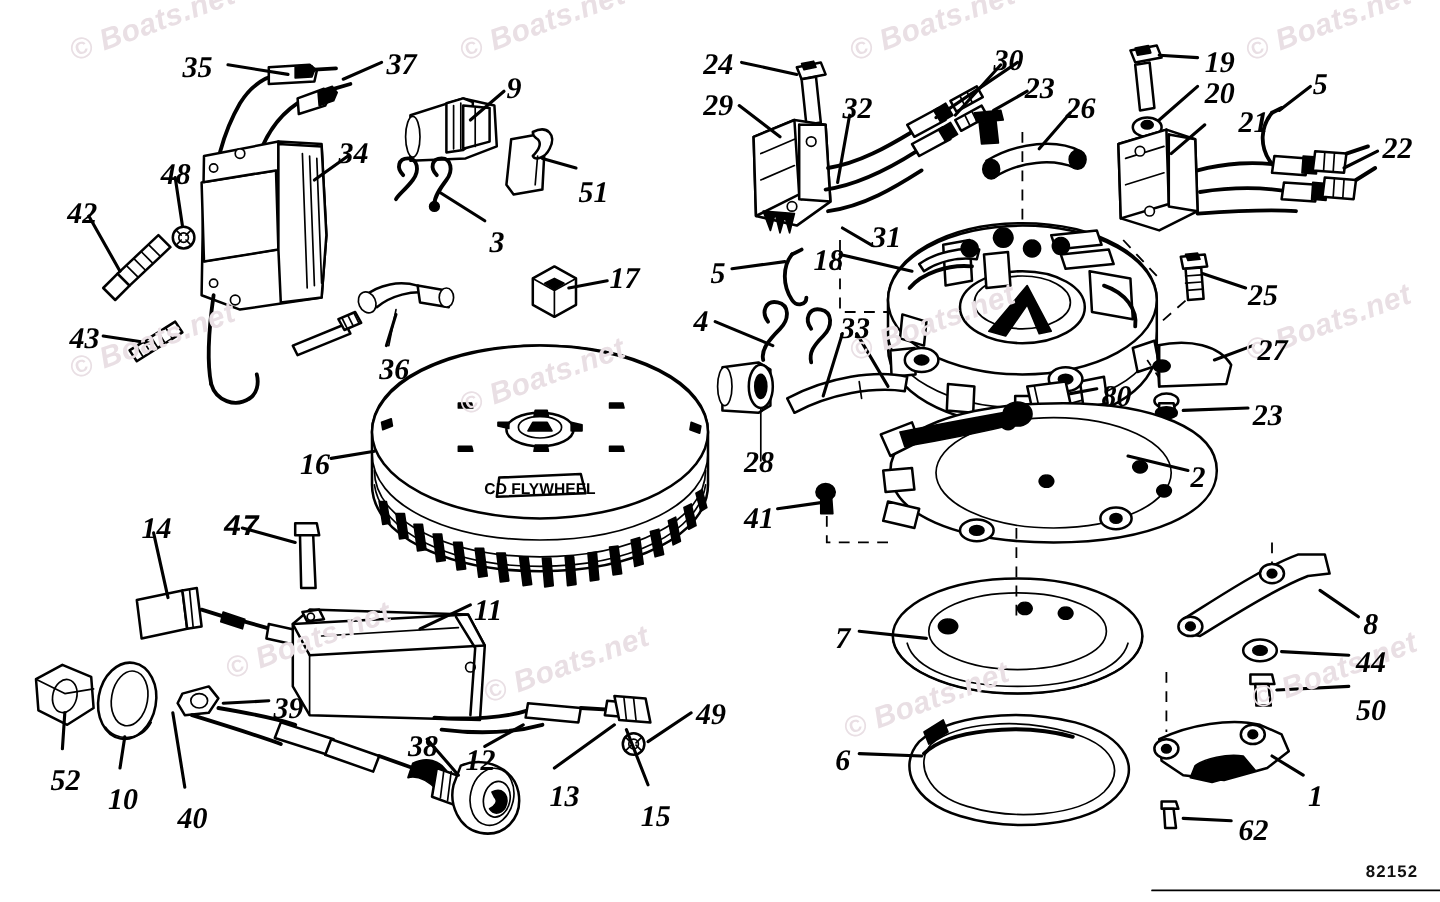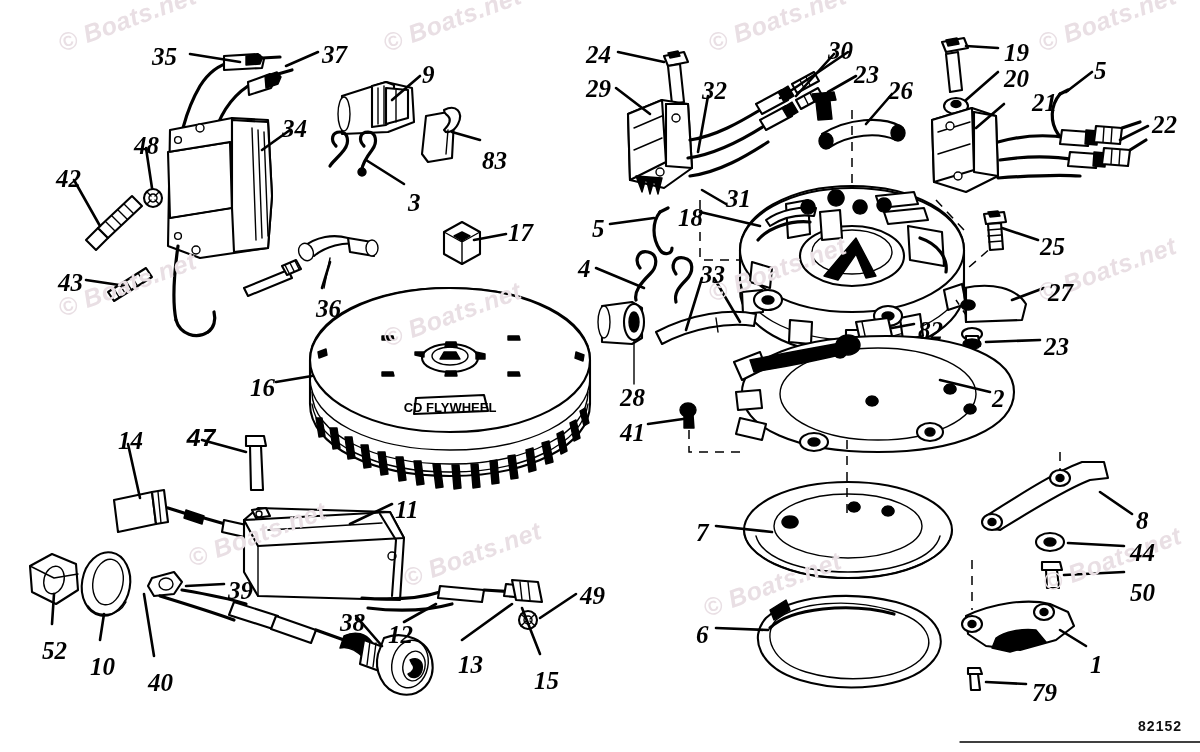--- a/index.html
+++ b/index.html
@@ -520,21 +520,21 @@
       <div class="wm" style="left: 700px; top: 570px;">© Boats.net</div>
       <div class="wm" style="left: 1040px; top: 545px;">© Boats.net</div>
     </div>
 
   <div id="callayer">
       <div class="cal" style="left: 152px; top: 44px;">35</div>
       <div class="cal" style="left: 322px; top: 42px;">37</div>
       <div class="cal" style="left: 422px; top: 62px;">9</div>
       <div class="cal" style="left: 282px; top: 116px;">34</div>
       <div class="cal" style="left: 134px; top: 133px;">48</div>
-      <div class="cal" style="left: 482px; top: 148px;">83</div>
+      <div class="cal" style="left: 482px; top: 148px;">51</div>
       <div class="cal" style="left: 56px; top: 166px;">42</div>
       <div class="cal" style="left: 408px; top: 190px;">3</div>
       <div class="cal" style="left: 508px; top: 220px;">17</div>
       <div class="cal" style="left: 58px; top: 270px;">43</div>
       <div class="cal" style="left: 316px; top: 296px;">36</div>
       <div class="cal" style="left: 250px; top: 375px; text-align: center;">16</div>
       <div class="cal" style="left: 118px; top: 428px;">14</div>
       <div class="cal" style="left: 186px; top: 427px; font-family: Liberation Mono, monospace;">47</div>
       <div class="cal" style="left: 395px; top: 497px;">11</div>
       <div class="cal" style="left: 228px; top: 578px;">39</div>
@@ -557,28 +557,28 @@
       <div class="cal" style="left: 1004px; top: 90px; margin-left: 28px;">21</div>
       <div class="cal" style="left: 1094px; top: 58px;">5</div>
       <div class="cal" style="left: 1152px; top: 112px;">22</div>
       <div class="cal" style="left: 726px; top: 186px;">31</div>
       <div class="cal" style="left: 678px; top: 205px;">18</div>
       <div class="cal" style="left: 592px; top: 216px;">5</div>
       <div class="cal" style="left: 1040px; top: 234px;">25</div>
       <div class="cal" style="left: 578px; top: 256px;">4</div>
       <div class="cal" style="left: 700px; top: 262px;">33</div>
       <div class="cal" style="left: 1048px; top: 280px;">27</div>
-      <div class="cal" style="left: 918px; top: 318px;">82</div>
+      <div class="cal" style="left: 918px; top: 318px;">80</div>
       <div class="cal" style="left: 1044px; top: 334px;">23</div>
-      <div class="cal" style="left: 620px; top: 385px;">28</div>
+      <div class="cal" style="left: 620px; top: 373px;">28</div>
       <div class="cal" style="left: 992px; top: 386px;">2</div>
       <div class="cal" style="left: 620px; top: 420px;">41</div>
       <div class="cal" style="left: 696px; top: 520px;">7</div>
       <div class="cal" style="left: 1136px; top: 508px;">8</div>
       <div class="cal" style="left: 1130px; top: 540px;">44</div>
       <div class="cal" style="left: 1130px; top: 580px;">50</div>
       <div class="cal" style="left: 696px; top: 622px;">6</div>
       <div class="cal" style="left: 1090px; top: 652px;">1</div>
-      <div class="cal" style="left: 1032px; top: 680px;">79</div>
+      <div class="cal" style="left: 1032px; top: 680px;">62</div>
     </div>
 
   <div id="idcode">82152</div>
 </div>
 
 </body></html>

